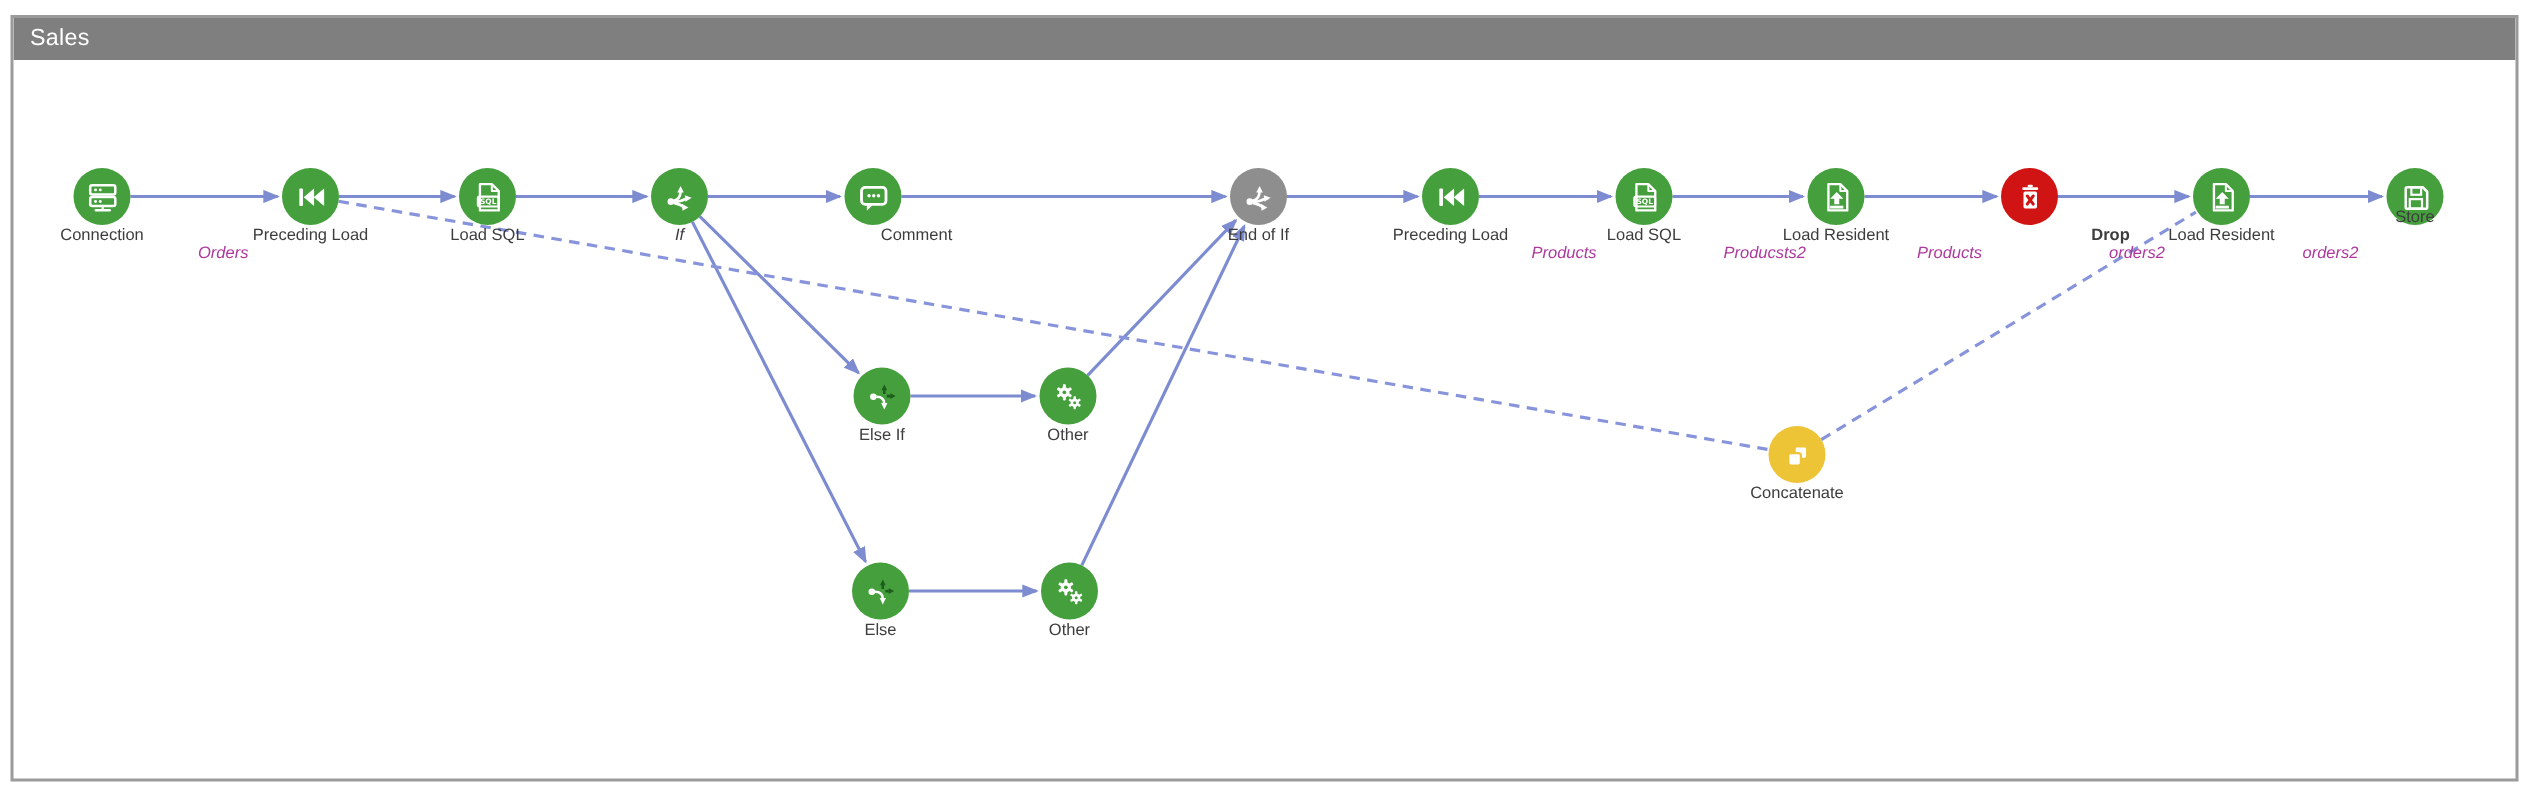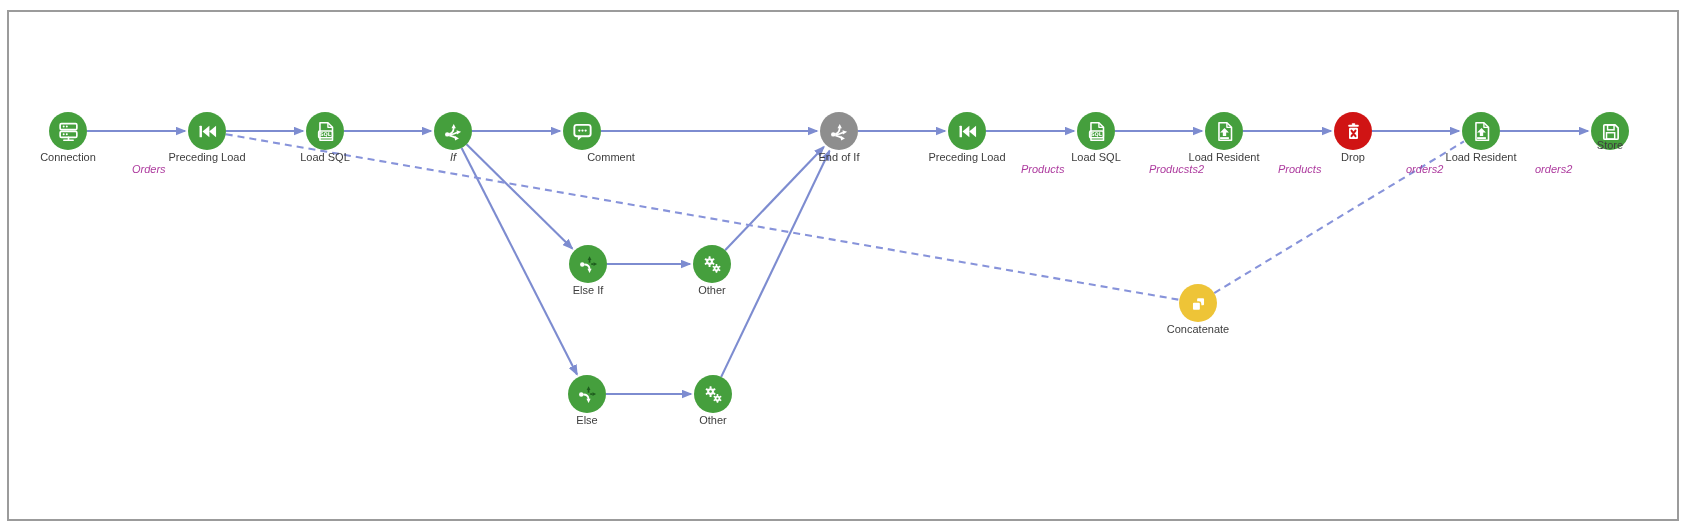--- a/index.html
+++ b/index.html
@@ -13,20 +13,23 @@
   .stage svg.wires{position:absolute;left:0;top:0;}
   .node{position:absolute;width:38px;height:38px;border-radius:50%;
     display:flex;align-items:center;justify-content:center;box-sizing:border-box;}
   .nlabel{position:absolute;width:150px;text-align:center;font-size:11px;color:#3d3d3d;line-height:11px;}
   .nsub{position:absolute;width:150px;text-align:left;font-size:11px;font-style:italic;line-height:11px;}
 </style>
 </head>
 <body>
 
 <div class="frame">
+  <div class="header">
+    <span>Sales</span>
+  </div>
   <div class="stage" id="stage">
       <svg class="wires" width="1686" height="529" xmlns="http://www.w3.org/2000/svg">
 <defs>
           <marker id="arrow" viewBox="0 0 10 8" refX="8.6" refY="4" markerWidth="11" markerHeight="9" orient="auto" markerUnits="userSpaceOnUse">
             <path d="M0,0 L10,4 L0,8 z" fill="#7d8cd0"></path>
           </marker>
         </defs>
         <line x1="87.0" y1="131.0" x2="185.0" y2="131.0" stroke="#7d8cd0" stroke-width="2.1" marker-end="url(#arrow)"></line>
         <line x1="226.0" y1="131.0" x2="303.0" y2="131.0" stroke="#7d8cd0" stroke-width="2.1" marker-end="url(#arrow)"></line>
         <line x1="344.0" y1="131.0" x2="431.0" y2="131.0" stroke="#7d8cd0" stroke-width="2.1" marker-end="url(#arrow)"></line>
@@ -140,21 +143,21 @@
       <div class="nlabel" style="left: 1149px; top: 152px;">Load Resident</div>
       <div class="nsub" style="left: 1149px; top: 163.5px; color: rgb(173, 58, 158);">Producsts2</div>
       <div class="node" style="left: 1334px; top: 112px; background: rgb(208, 20, 20);">
         <svg width="23" height="23" viewBox="0 0 22 22">
           <rect x="9.3" y="3" width="3.4" height="1.8" rx=".9" fill="#fff"></rect>
    <rect x="5.9" y="4.6" width="10.2" height="1.8" rx=".9" fill="#fff"></rect>
    <rect x="6.7" y="7.4" width="8.6" height="10.8" rx="1.1" fill="#fff"></rect>
    <path d="M9.1,10.2 L12.9,15.4 M12.9,10.2 L9.1,15.4" stroke="#d01414" stroke-width="1.9" stroke-linecap="round"></path>
         </svg>
       </div>
-      <div class="nlabel" style="left: 1278px; top: 152px;">Drop</div>
+      <div class="nlabel" style="left: 1332px; top: 152px; font-weight: bold;">Drop</div>
       <div class="nsub" style="left: 1278px; top: 163.5px; color: rgb(173, 58, 158);">Products</div>
       <div class="node" style="left: 1462px; top: 112px; background: rgb(69, 159, 61);">
         <svg width="23" height="23" viewBox="0 0 22 22">
           <path d="M5.7,2.6 h7.6 l4.4,4.4 v12.4 h-12 z" fill="none" stroke="#fff" stroke-width="1.5" stroke-linejoin="round"></path>
    <path d="M13.3,2.6 v4.4 h4.4" fill="none" stroke="#fff" stroke-width="1.3" stroke-linejoin="round"></path>
    <polygon points="11,7.6 15.2,12 12.6,12 12.6,15.4 9.4,15.4 9.4,12 6.8,12" fill="#fff"></polygon>
    <rect x="6.8" y="16.4" width="8.4" height="1.8" fill="#fff"></rect>
         </svg>
       </div>
       <div class="nlabel" style="left: 1406px; top: 152px;">Load Resident</div>

